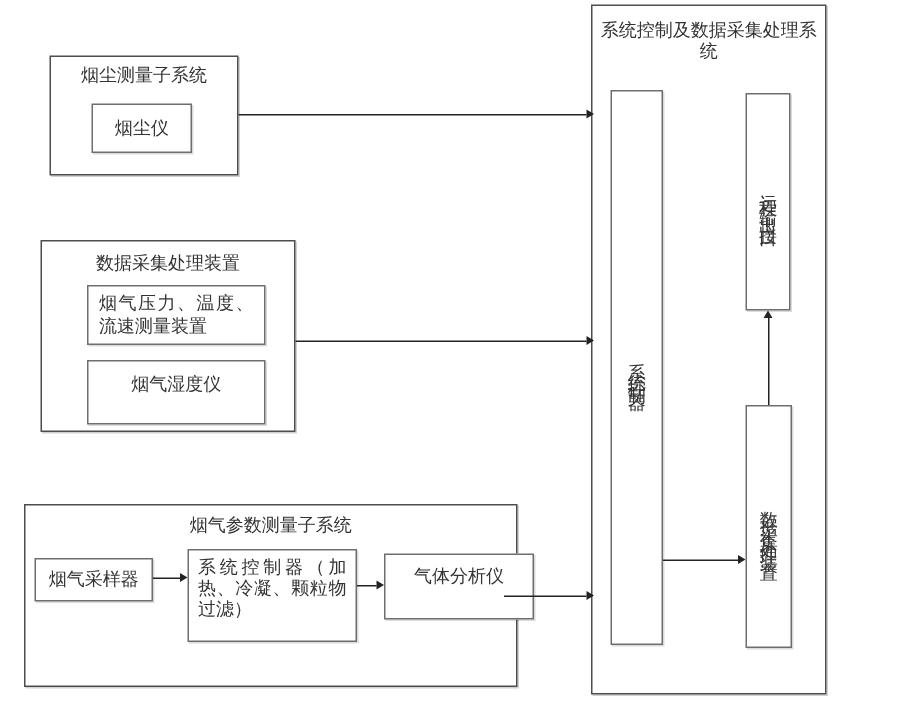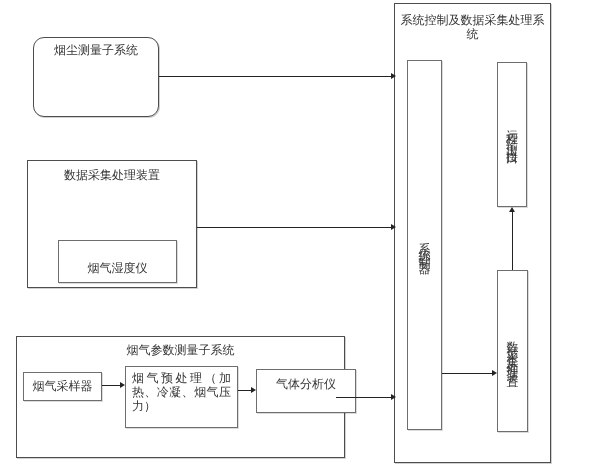--- a/index.html
+++ b/index.html
@@ -34,39 +34,45 @@
   .arrow-u{position:absolute;width:1px;background:var(--arrow);}
   .arrow-u::after{content:'';position:absolute;top:-5px;left:-3px;width:0;height:0;
     border-left:3px solid transparent;border-right:3px solid transparent;
     border-bottom:5px solid var(--arrow);}
 </style>
 </head>
 <body>
 
 <div class="canvas">
 
-  <div class="box" style="left:33px;top:37px;width:126px;height:80px;border-radius:11px;">
+  <div class="box" style="left:33px;top:37px;width:126px;height:80px;">
     <div class="title" style="padding-top:5px;">烟尘测量子系统</div>
+  </div>
+  <div class="ibox center" style="left:61px;top:69px;width:67px;height:33px;">
+    <span>烟尘仪</span>
   </div>
 
   <div class="box" style="left:27px;top:160px;width:170px;height:128px;">
     <div class="title" style="padding-top:7px;">数据采集处理装置</div>
   </div>
-  <div class="ibox topcenter" style="left:58px;top:240px;width:119px;height:43px;padding-top:19px;">
+  <div class="ibox just" style="left:58px;top:190px;width:119px;height:40px;padding:4px 7px 0 7px;">
+    <span>烟气压力、温度、流速测量装置</span>
+  </div>
+  <div class="ibox topcenter" style="left:58px;top:240px;width:119px;height:43px;padding-top:7px;">
     <span>烟气湿度仪</span>
   </div>
 
   <div class="box" style="left:16px;top:336px;width:329px;height:122px;">
     <div class="title" style="padding-top:6px;">烟气参数测量子系统</div>
   </div>
   <div class="ibox center" style="left:23px;top:372px;width:79px;height:29px;">
     <span>烟气采样器</span>
   </div>
   <div class="ibox just" style="left:125px;top:366px;width:113px;height:62px;padding:4px 6px 0 6px;line-height:14px;">
-    <span>烟气预处理（加热、冷凝、烟气压力）</span>
+    <span>系统控制器（加热、冷凝、颗粒物过滤）</span>
   </div>
   <div class="ibox topcenter" style="left:256px;top:369px;width:100px;height:44px;padding-top:6px;">
     <span>气体分析仪</span>
   </div>
 
   <div class="box" style="left:394px;top:3px;width:157px;height:460px;">
     <div class="title" style="padding-top:9px;">系统控制及数据采集处理系统</div>
   </div>
   <div class="ibox vtext" style="left:407px;top:60px;width:35px;height:370px;">
     <span>系统控制器</span>

